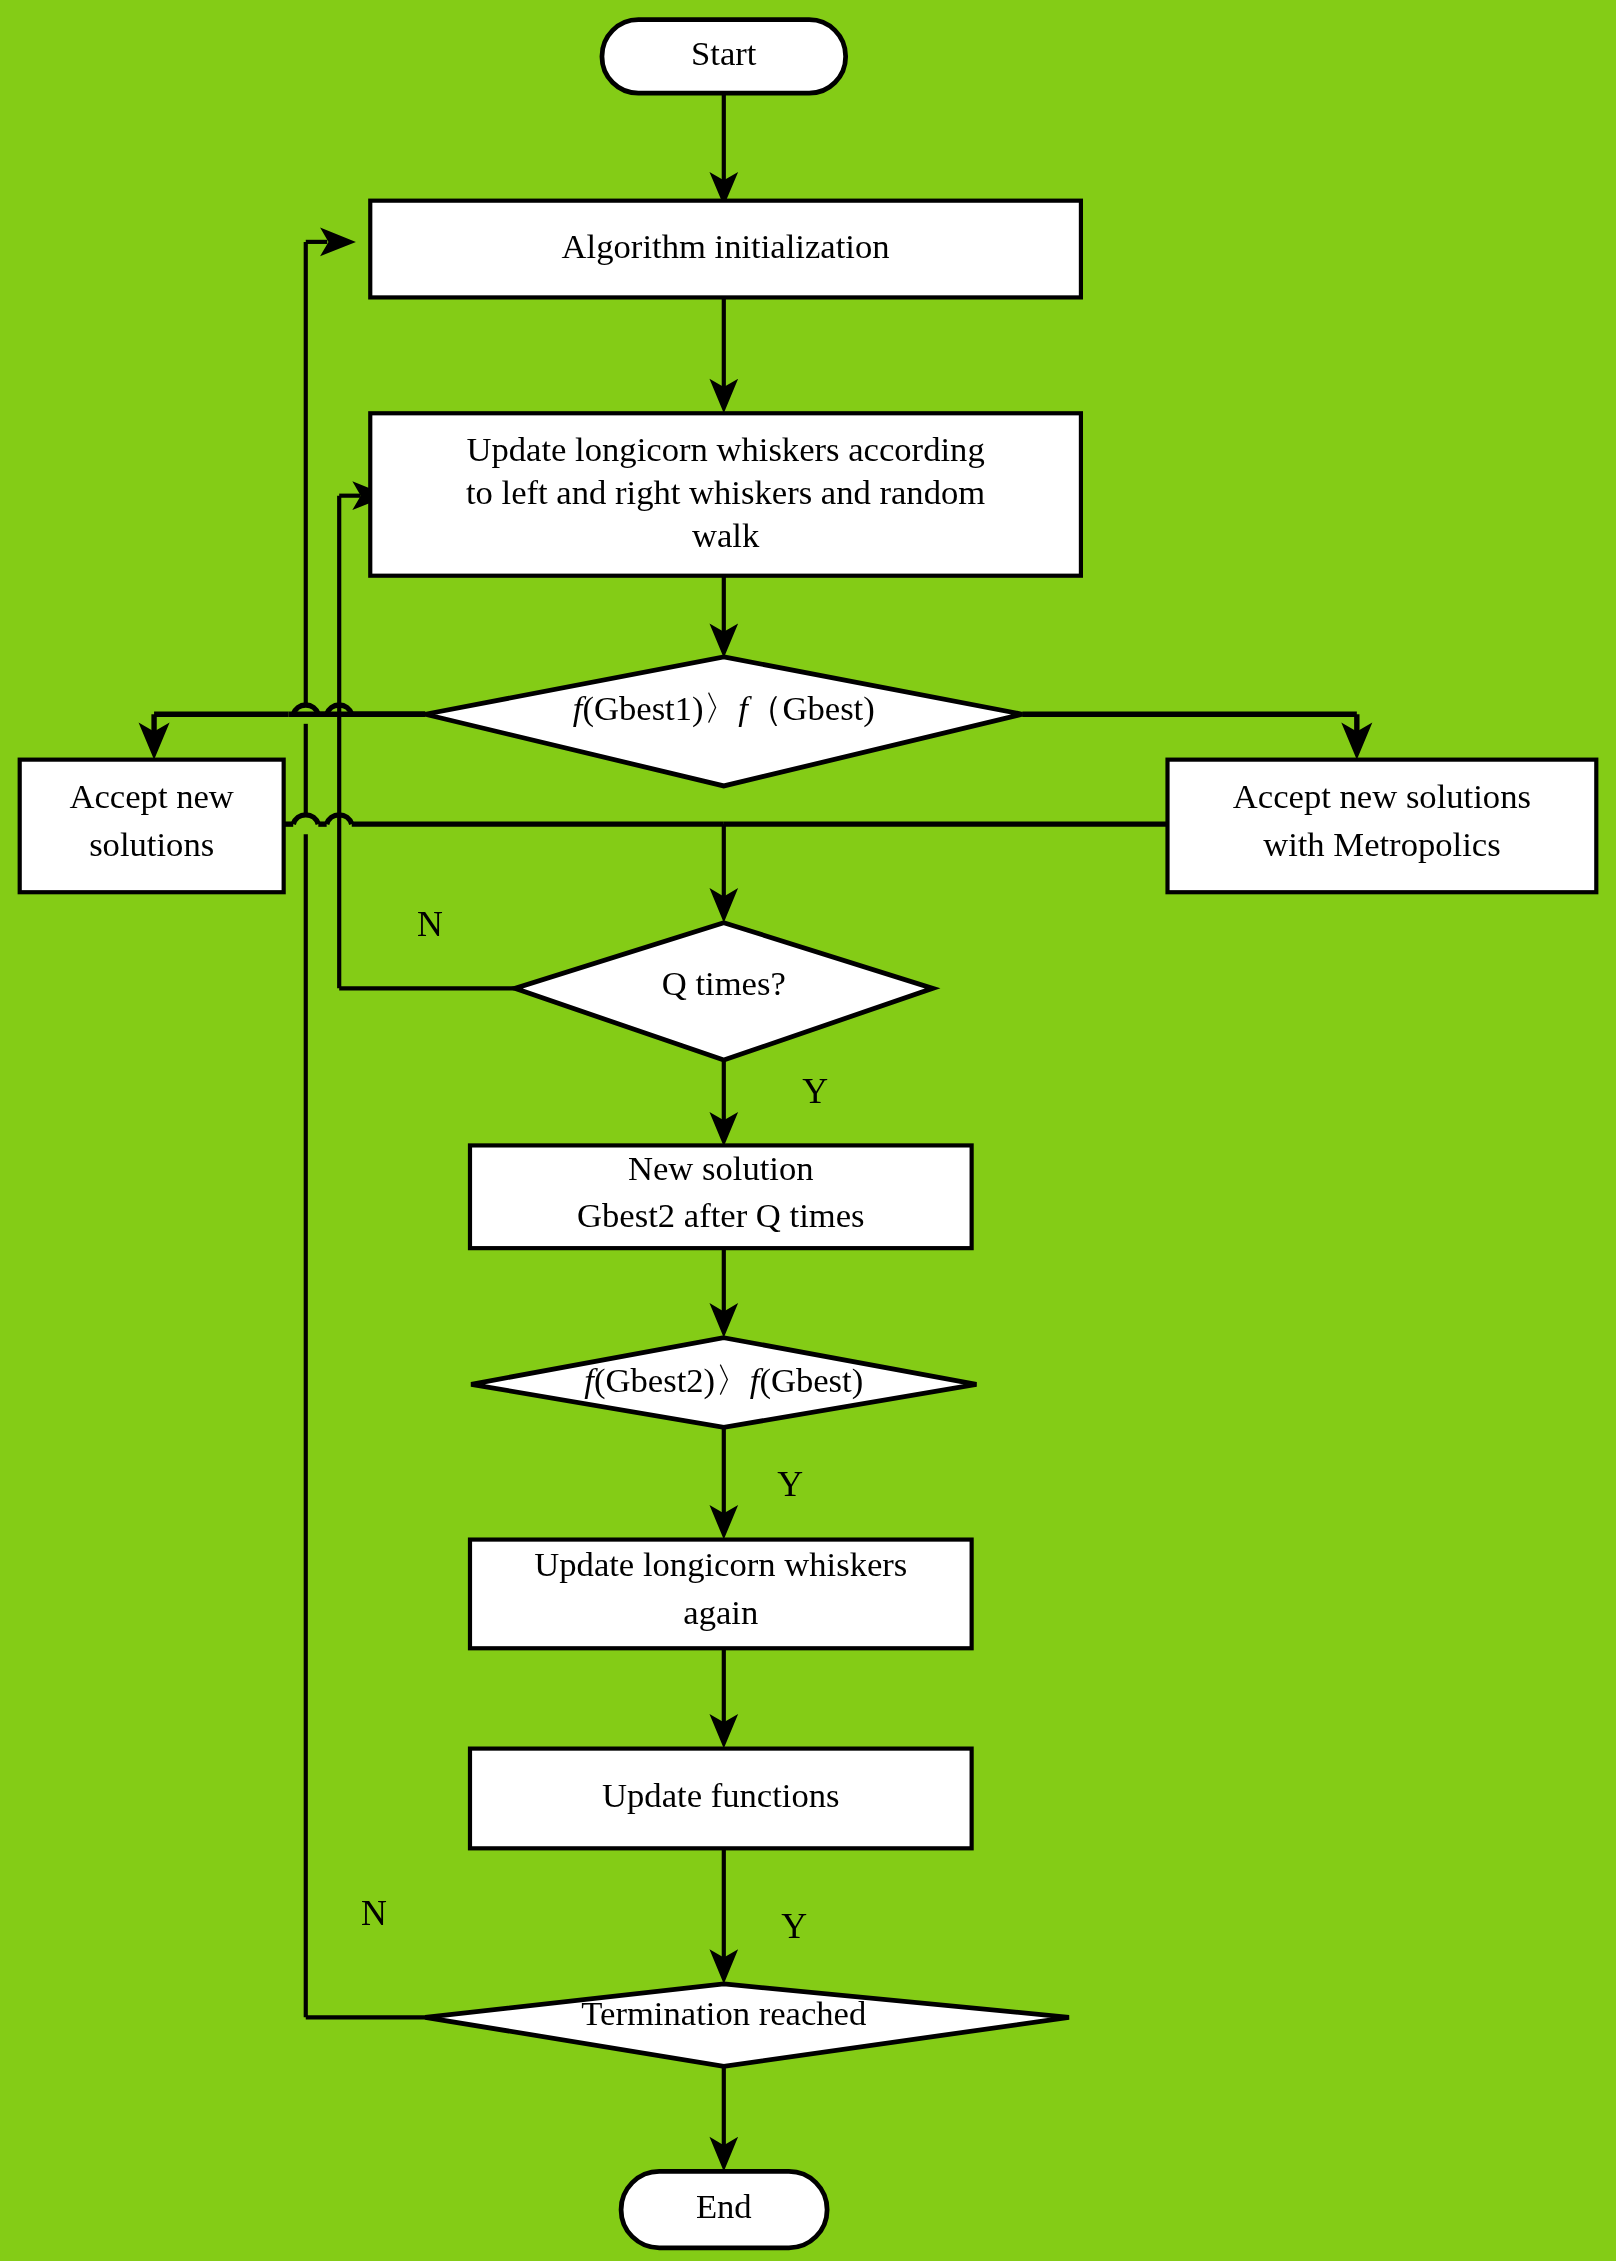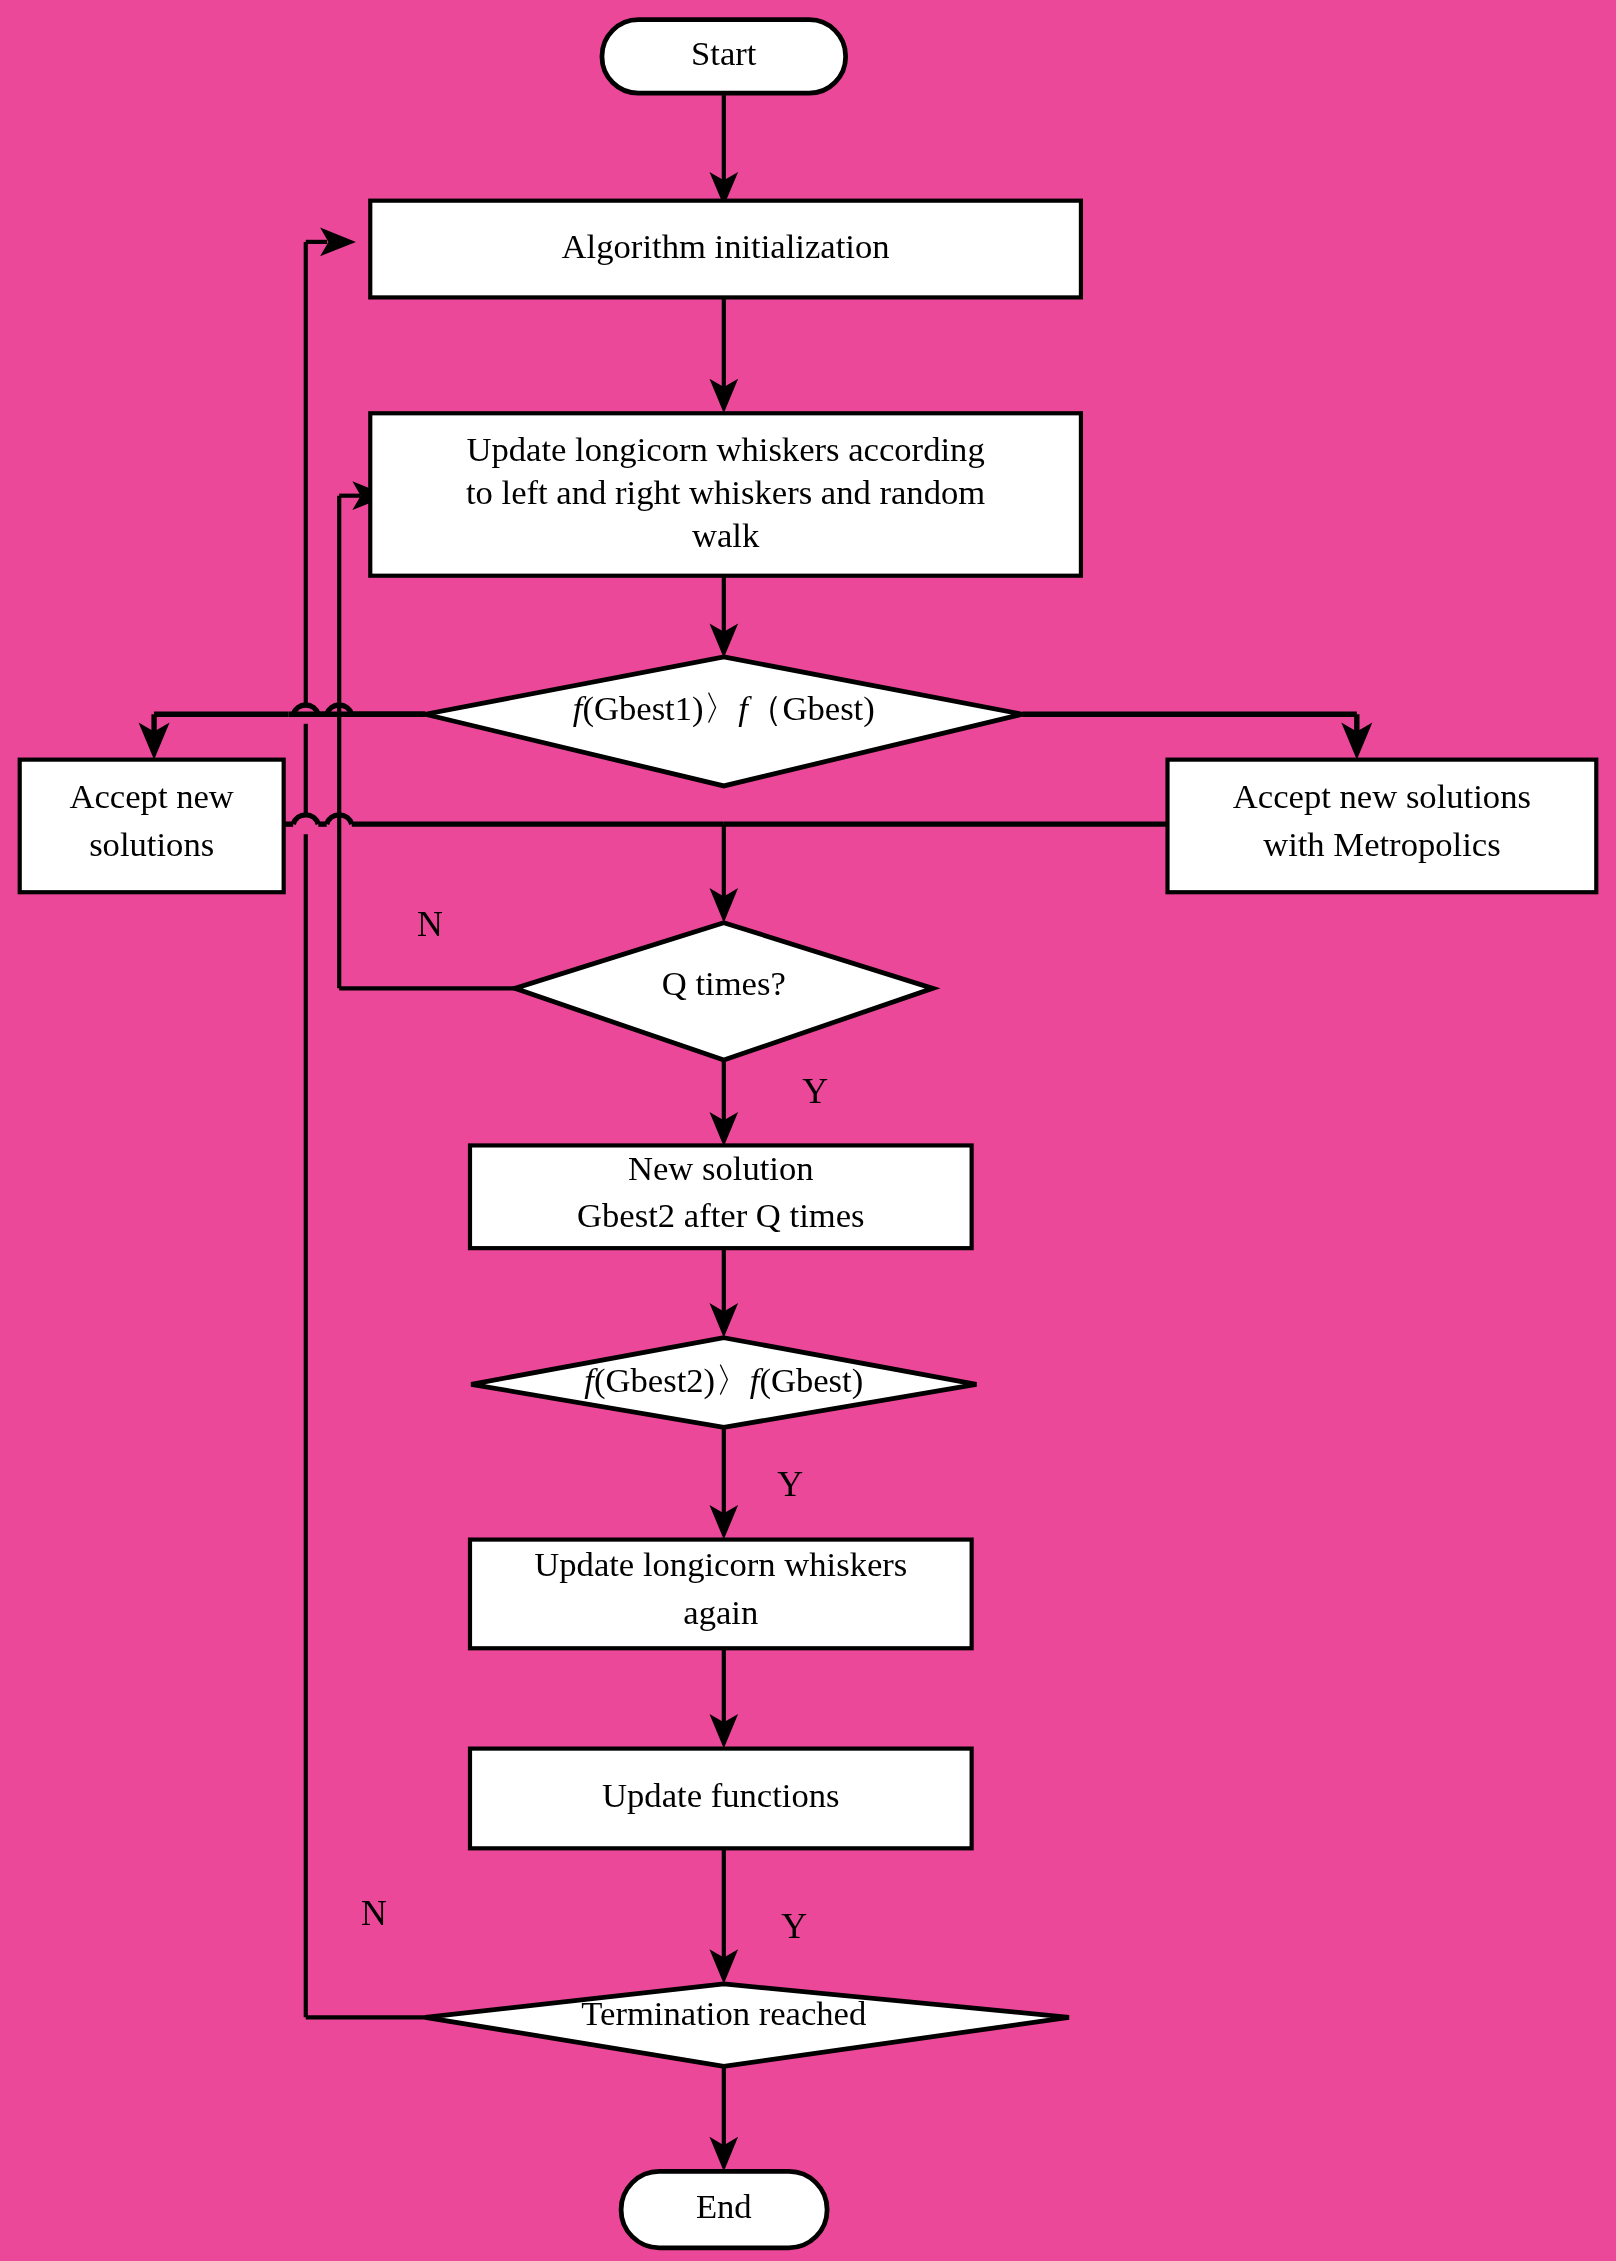--- a/index.html
+++ b/index.html
@@ -10,21 +10,21 @@
   body {
     width: 1616px;
     height: 2261px;
     font-family: "Liberation Serif", "DejaVu Serif", serif;
     overflow: hidden;
   }
   #flow-root {
     position: relative;
     width: 1616px;
     height: 2261px;
-    background: #ec4899;
+    background: #84cc16;
   }
   svg#flowchart {
     display: block;
     width: 1616px;
     height: 2261px;
   }
   .node-shape {
     fill: #ffffff;
     stroke: #000000;
     stroke-width: 7;

